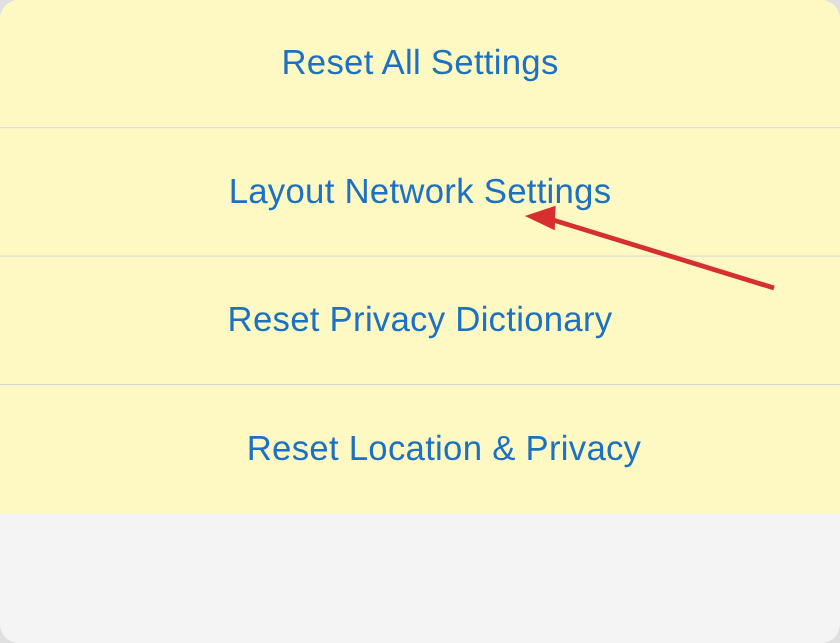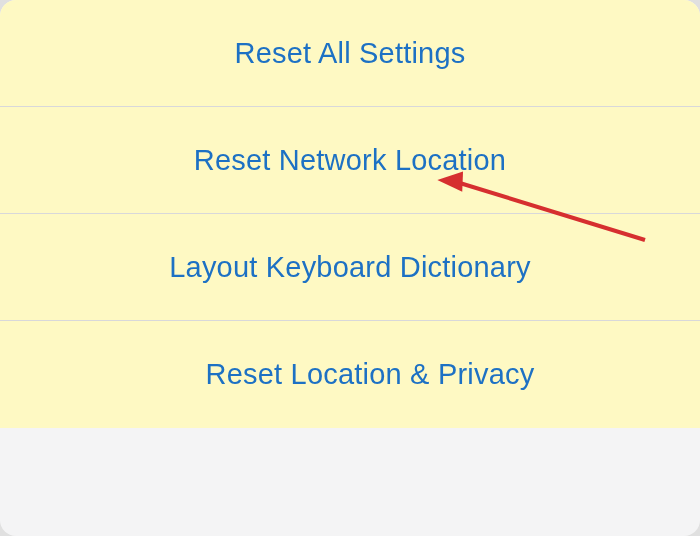--- a/index.html
+++ b/index.html
@@ -47,24 +47,24 @@
     }
   </style>
 </head>
 <body>
 
 <div class="settings-card">
   <div class="settings-item">
     <span class="settings-label">Reset All Settings</span>
   </div>
   <div class="settings-item">
-    <span class="settings-label">Reset Network Location</span>
+    <span class="settings-label">Layout Network Settings</span>
   </div>
   <div class="settings-item">
-    <span class="settings-label">Layout Keyboard Dictionary</span>
+    <span class="settings-label">Reset Privacy Dictionary</span>
   </div>
   <div class="settings-item">
     <span class="settings-label">Reset Location &amp; Privacy</span>
   </div>
 </div>
 
 <svg class="annotation-arrow" width="700" height="536" style="top:0;left:0;">
   <defs>
     <marker id="arrowhead" markerWidth="10" markerHeight="8" refX="2" refY="4" orient="auto">
       <polygon points="0 0, 10 4, 0 8" fill="#d62f2f" transform="rotate(180 5 4)"></polygon>

